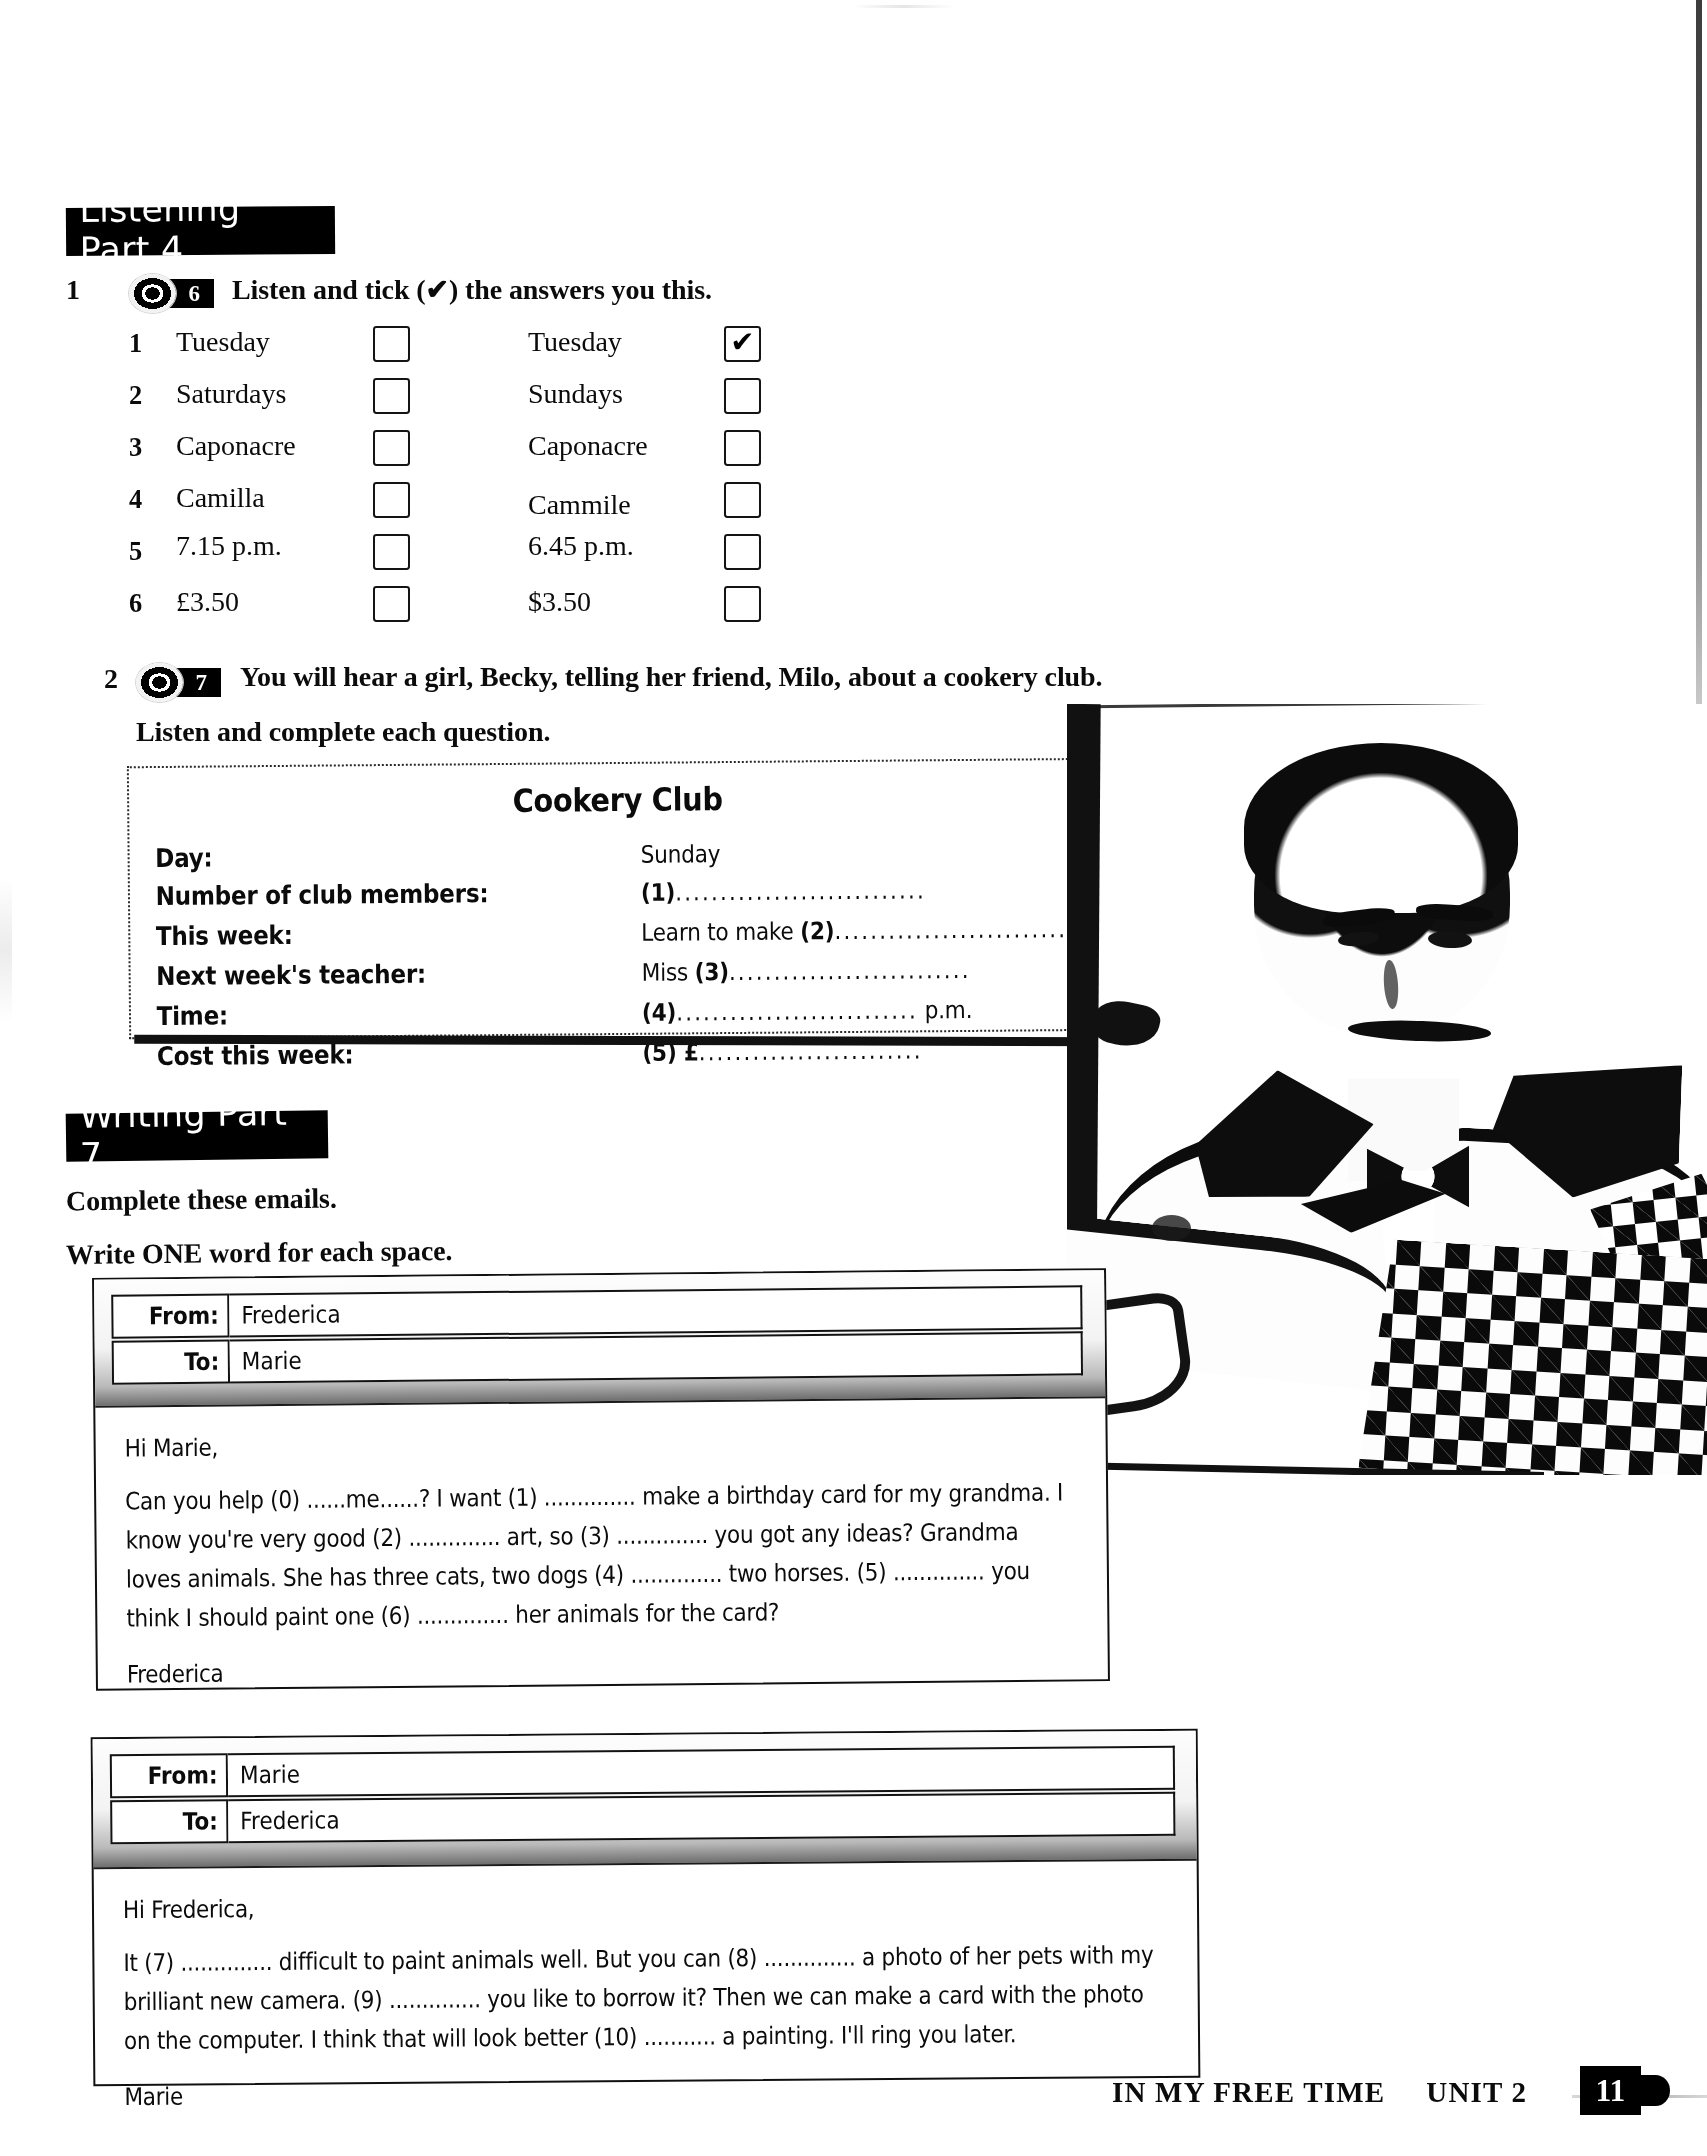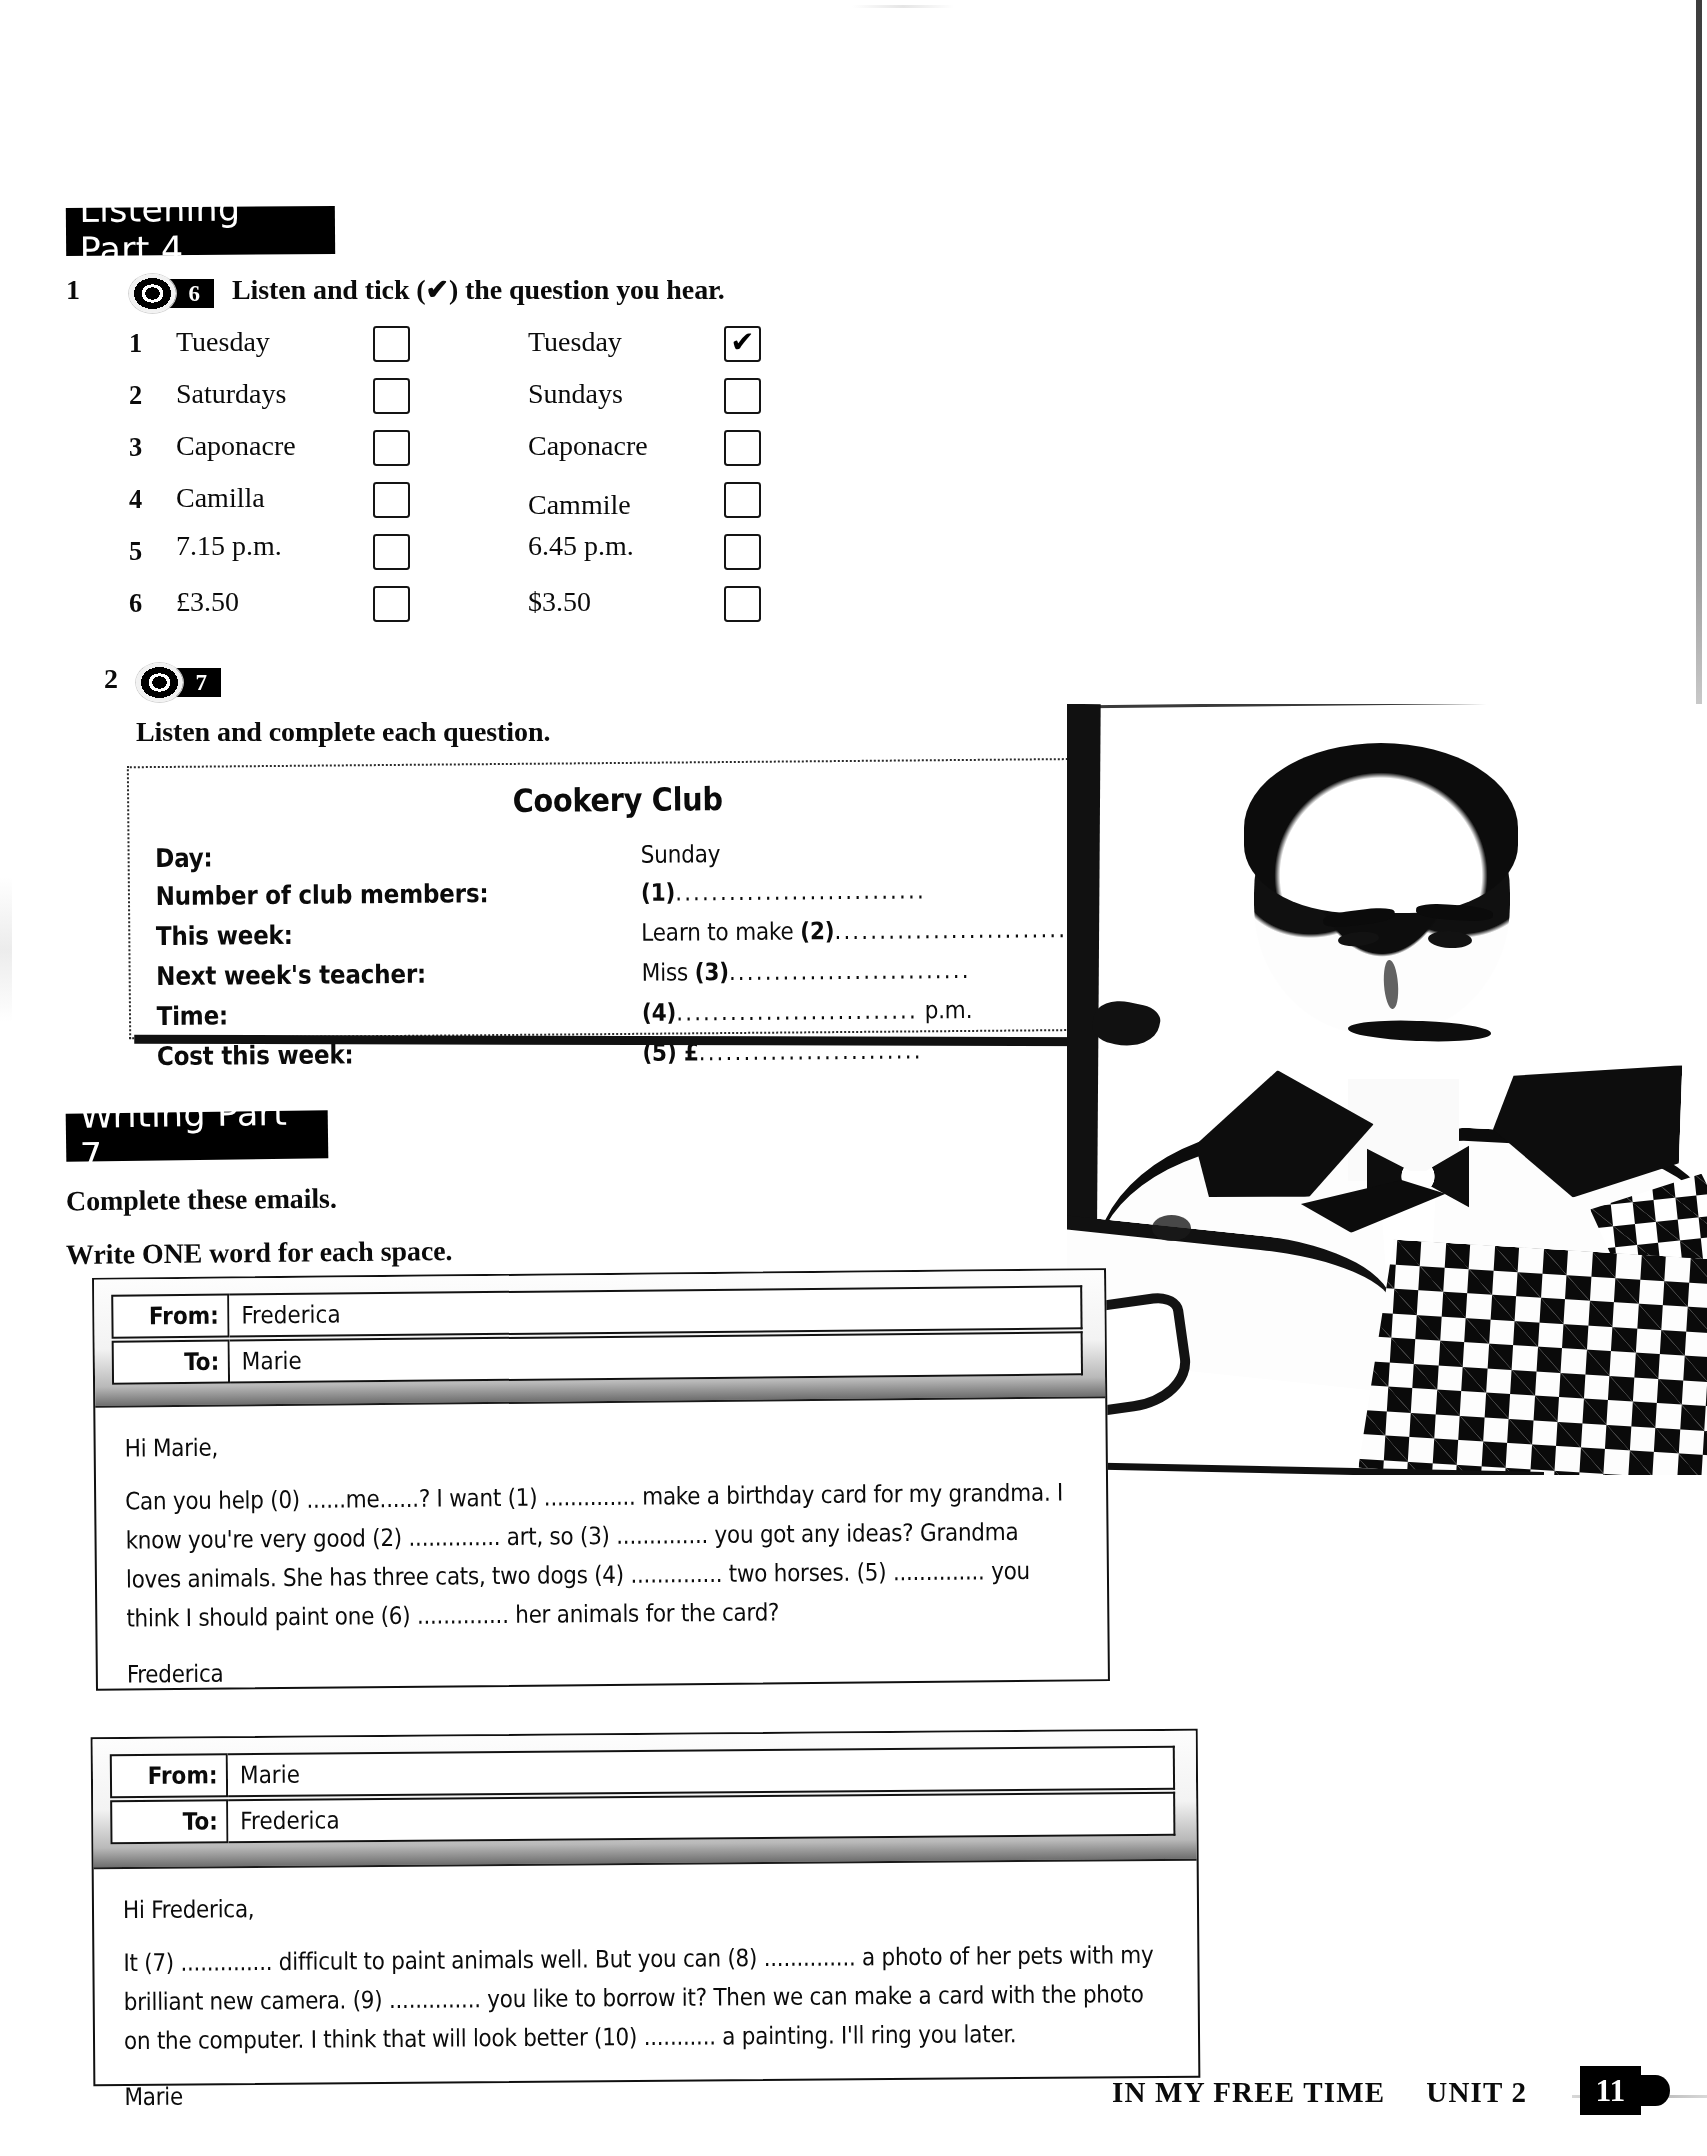--- a/index.html
+++ b/index.html
@@ -282,21 +282,21 @@
 
   <div class="banner" id="banner-listening">Listening Part 4</div>
 
   <div class="ex-num" style="left:66px;top:274px;">1</div>
 
   <div class="cd-icon" style="left:129px;top:274px;">
     <span class="cd-disc"></span>
     <span class="cd-tab">6</span>
   </div>
 
-  <div class="t instr" style="left:232px;top:273px;">Listen and tick (✔) the question you hear.</div>
+  <div class="t instr" style="left:232px;top:273px;">Listen and tick (✔) the answers you this.</div>
 
   <div>
 
     <div class="li-num" style="left:129px;top:328px;">1</div>
     <div class="li-word" style="left:176px;top:326px;">Tuesday</div>
     <div class="cbox" style="left:373px;top:326px;"></div>
     <div class="li-word" style="left:528px;top:326px;">Tuesday</div>
     <div class="cbox" style="left:724px;top:326px;">
         <span class="tick">✔</span>
       </div>
@@ -332,20 +332,21 @@
     <div class="cbox" style="left:724px;top:586px;"></div>
   </div>
 
   <div class="ex-num" style="left:104px;top:663px;">2</div>
 
   <div class="cd-icon" style="left:136px;top:663px;">
     <span class="cd-disc"></span>
     <span class="cd-tab">7</span>
   </div>
 
+  <div class="t instr" style="left:240px;top:661px;">You will hear a girl, Becky, telling her friend, Milo, about a cookery club.</div>
   <div class="t instr" style="left:136px;top:716px;">Listen and complete each question.</div>
 
   <div id="cookery-box">
     <div class="ck-title">Cookery Club</div>
 
     <div class="ck-label" style="top:75px;">Day:</div>
     <div class="ck-value" style="top:77px;"><span>Sunday</span></div>
 
     <div class="ck-label" style="top:113px;">Number of club members:</div>
     <div class="ck-value" style="top:115px;"><b>(1)</b><span class="dots">............................</span></div>

